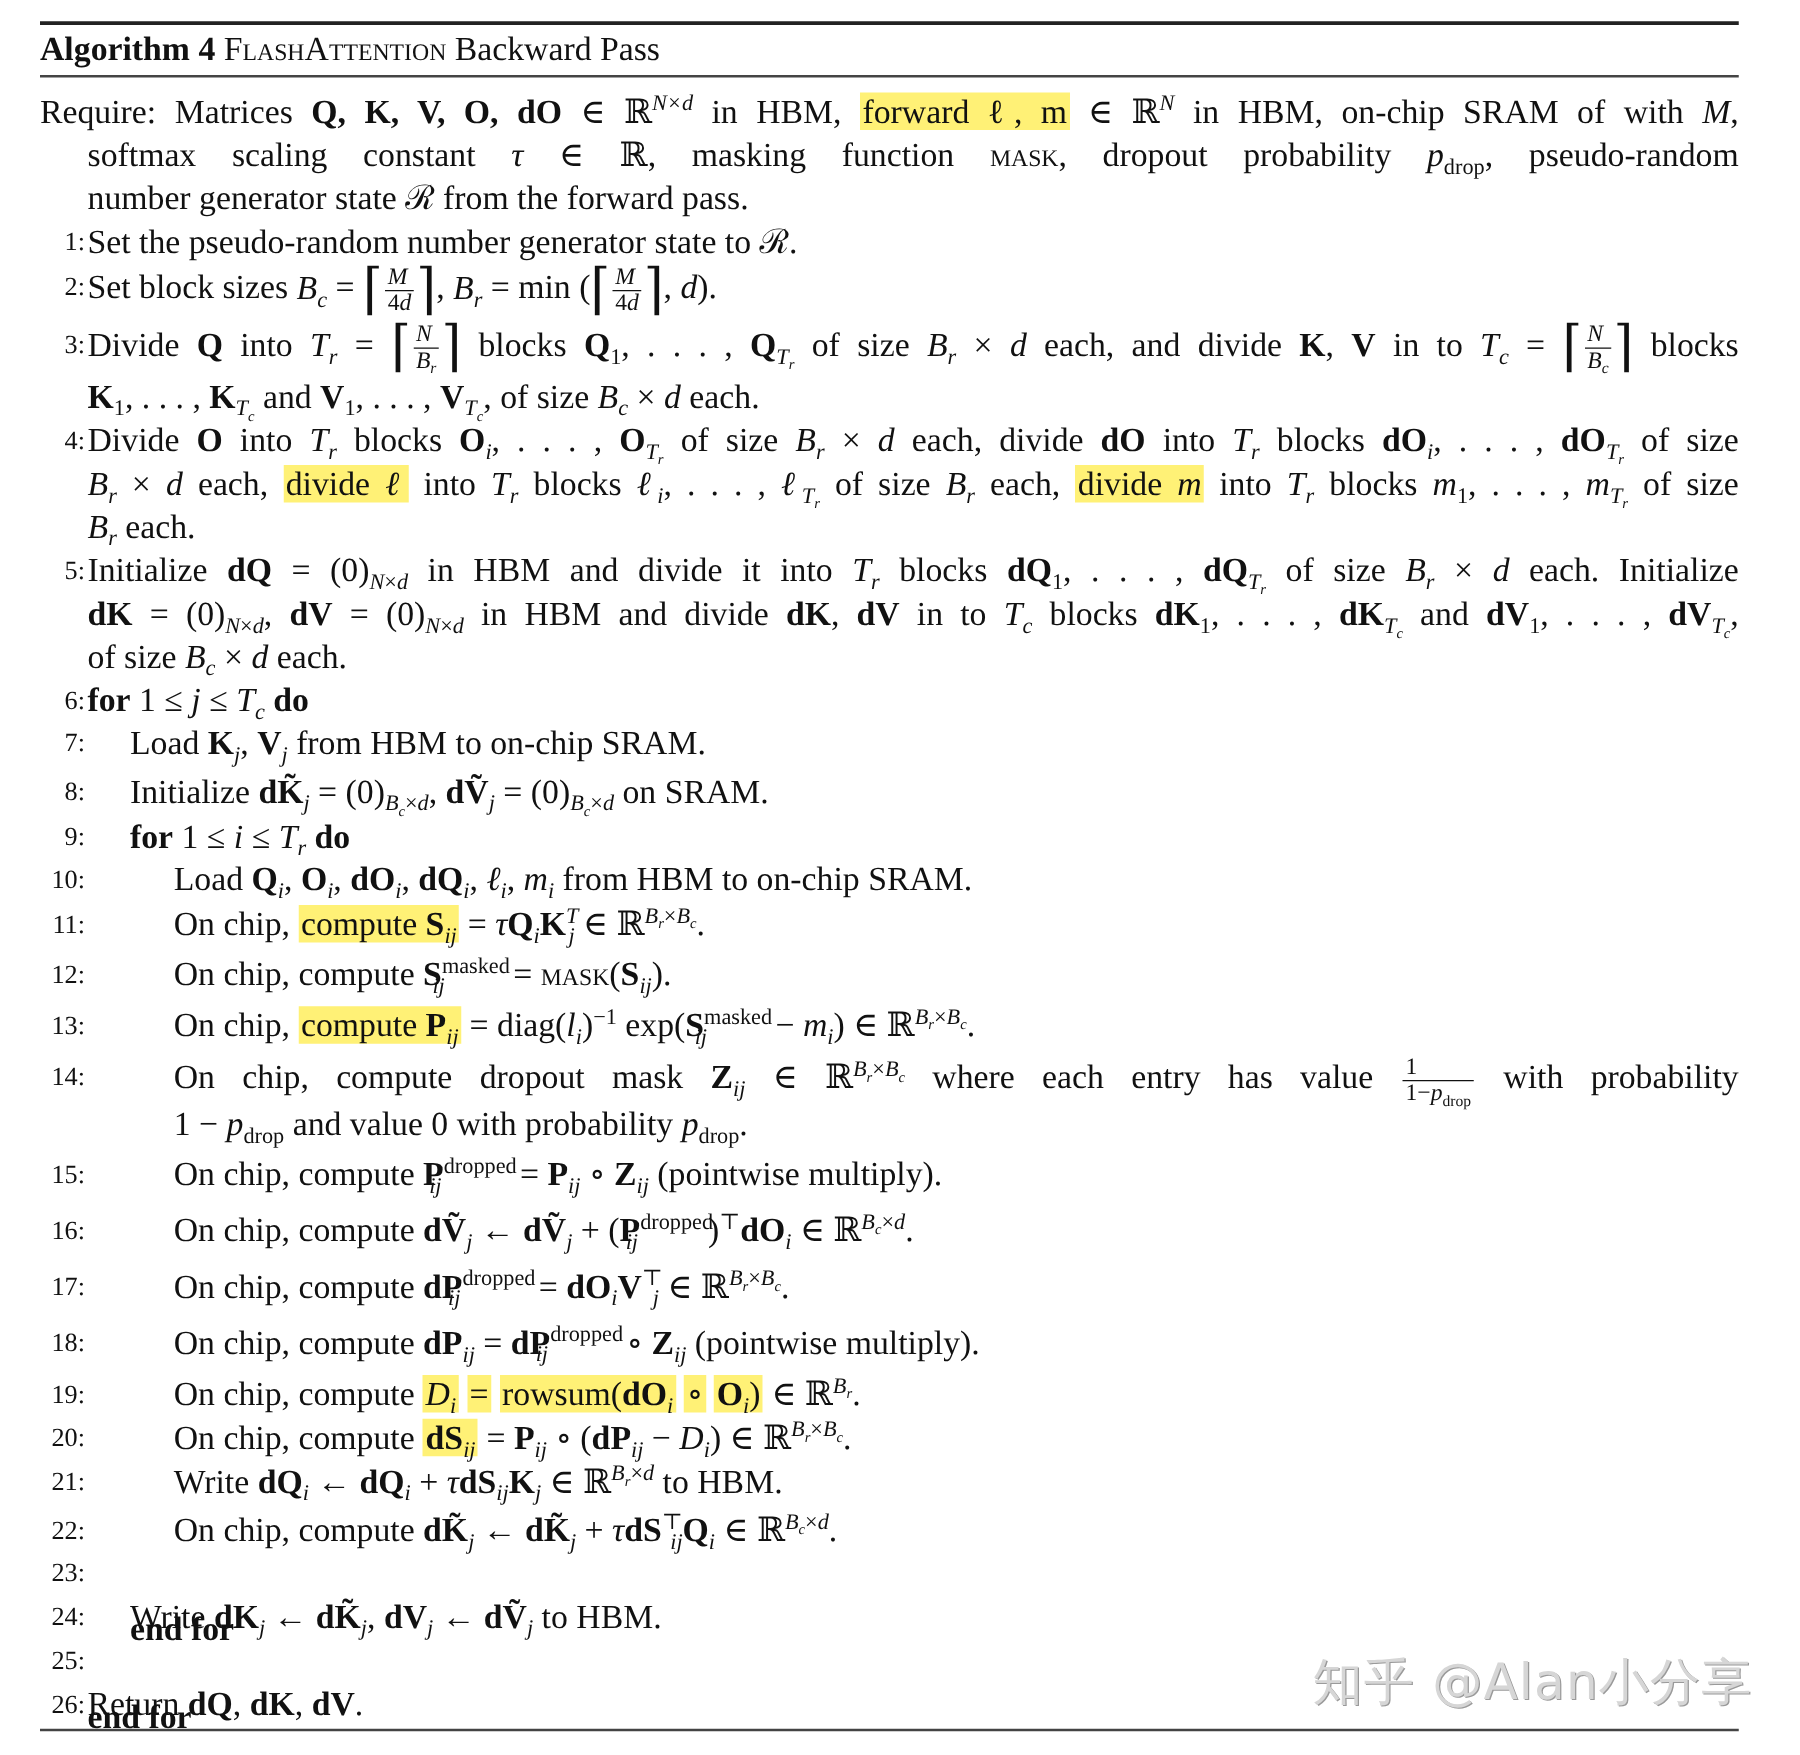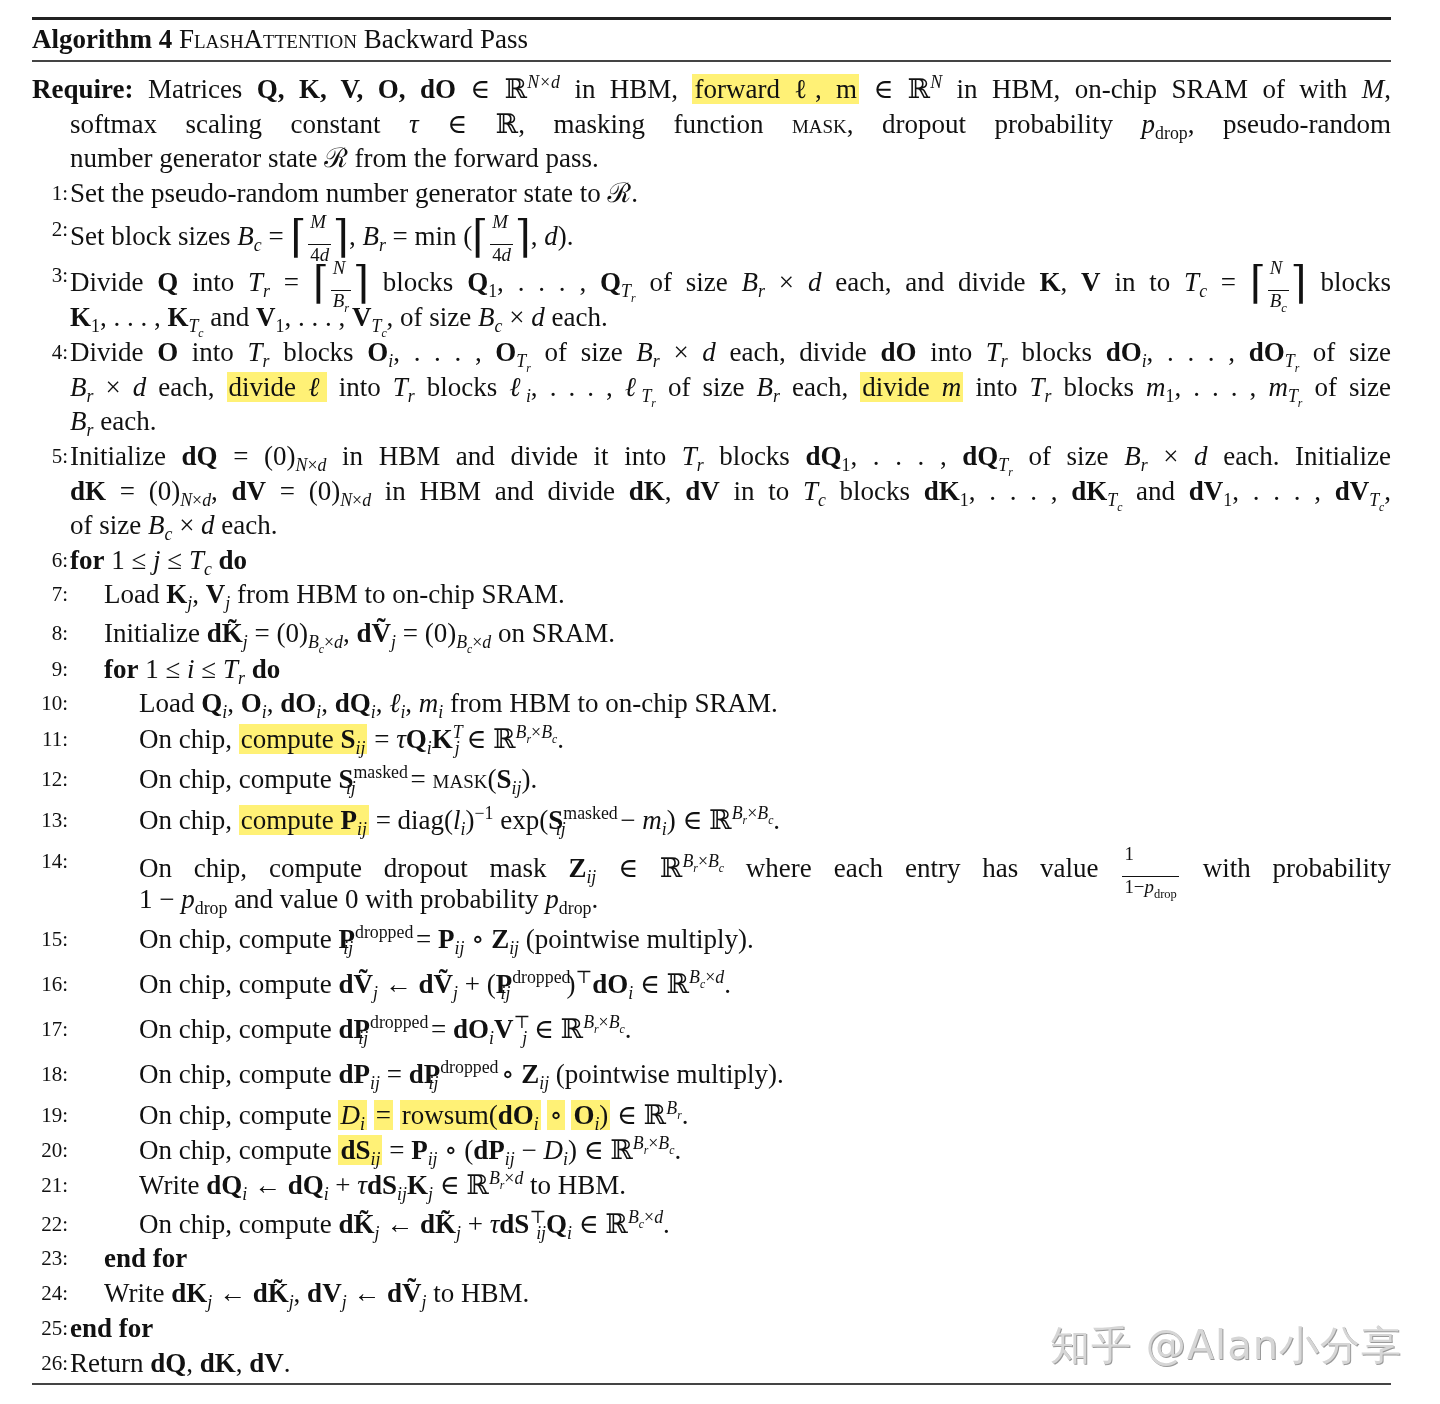--- a/index.html
+++ b/index.html
@@ -25,30 +25,30 @@
     line-height: 34px; white-space: nowrap;
   }
   .num {
     position: absolute; left: 0; width: 36px; text-align: right;
     font-size: 21px;
   }
   .txt { position: absolute; left: 38px; right: 0; text-align: justify; text-align-last: left; }
   .txt.full { text-align-last: justify; }
   .ind1 { left: 72px; }
   .ind2 { left: 107px; }
-  .req-label { font-weight: bold; }
+  .req-label { font-weight: normal; }
   b.m { font-weight: bold; font-style: normal; }
   i { font-style: italic; }
   sub, sup { font-size: 0.66em; line-height: 0; }
   .sc { font-variant: small-caps; }
   .hl { background: #fff176; padding: 0 2px; }
-  .kw { font-weight: bold; }
+  .kw { font-weight: bold; margin-top: 45px; }
   .frac { display: inline-block; vertical-align: middle; text-align: center; font-size: 0.7em; line-height: 1.05; margin: 0 2px; }
   .frac > span { display: block; padding: 0 2px; }
-  .frac > span.den { border-top: 1.5px solid #111; margin-top: 12px; }
+  .frac > span.den { border-top: 1.5px solid #111; }
   .ceil { display: inline-block; vertical-align: middle; font-size: 1.5em; line-height: 1; transform: scaleY(1.1); }
   .watermark {
     position: absolute; left: 1050px; top: 1318px;
     font-family: "DejaVu Sans", "Liberation Sans", sans-serif;
     font-size: 40px; color: #d6d6d6; letter-spacing: 1px;
     text-shadow: 1px 1px 0 #9a9a9a;
   }
 </style>
 </head>
 <body>

